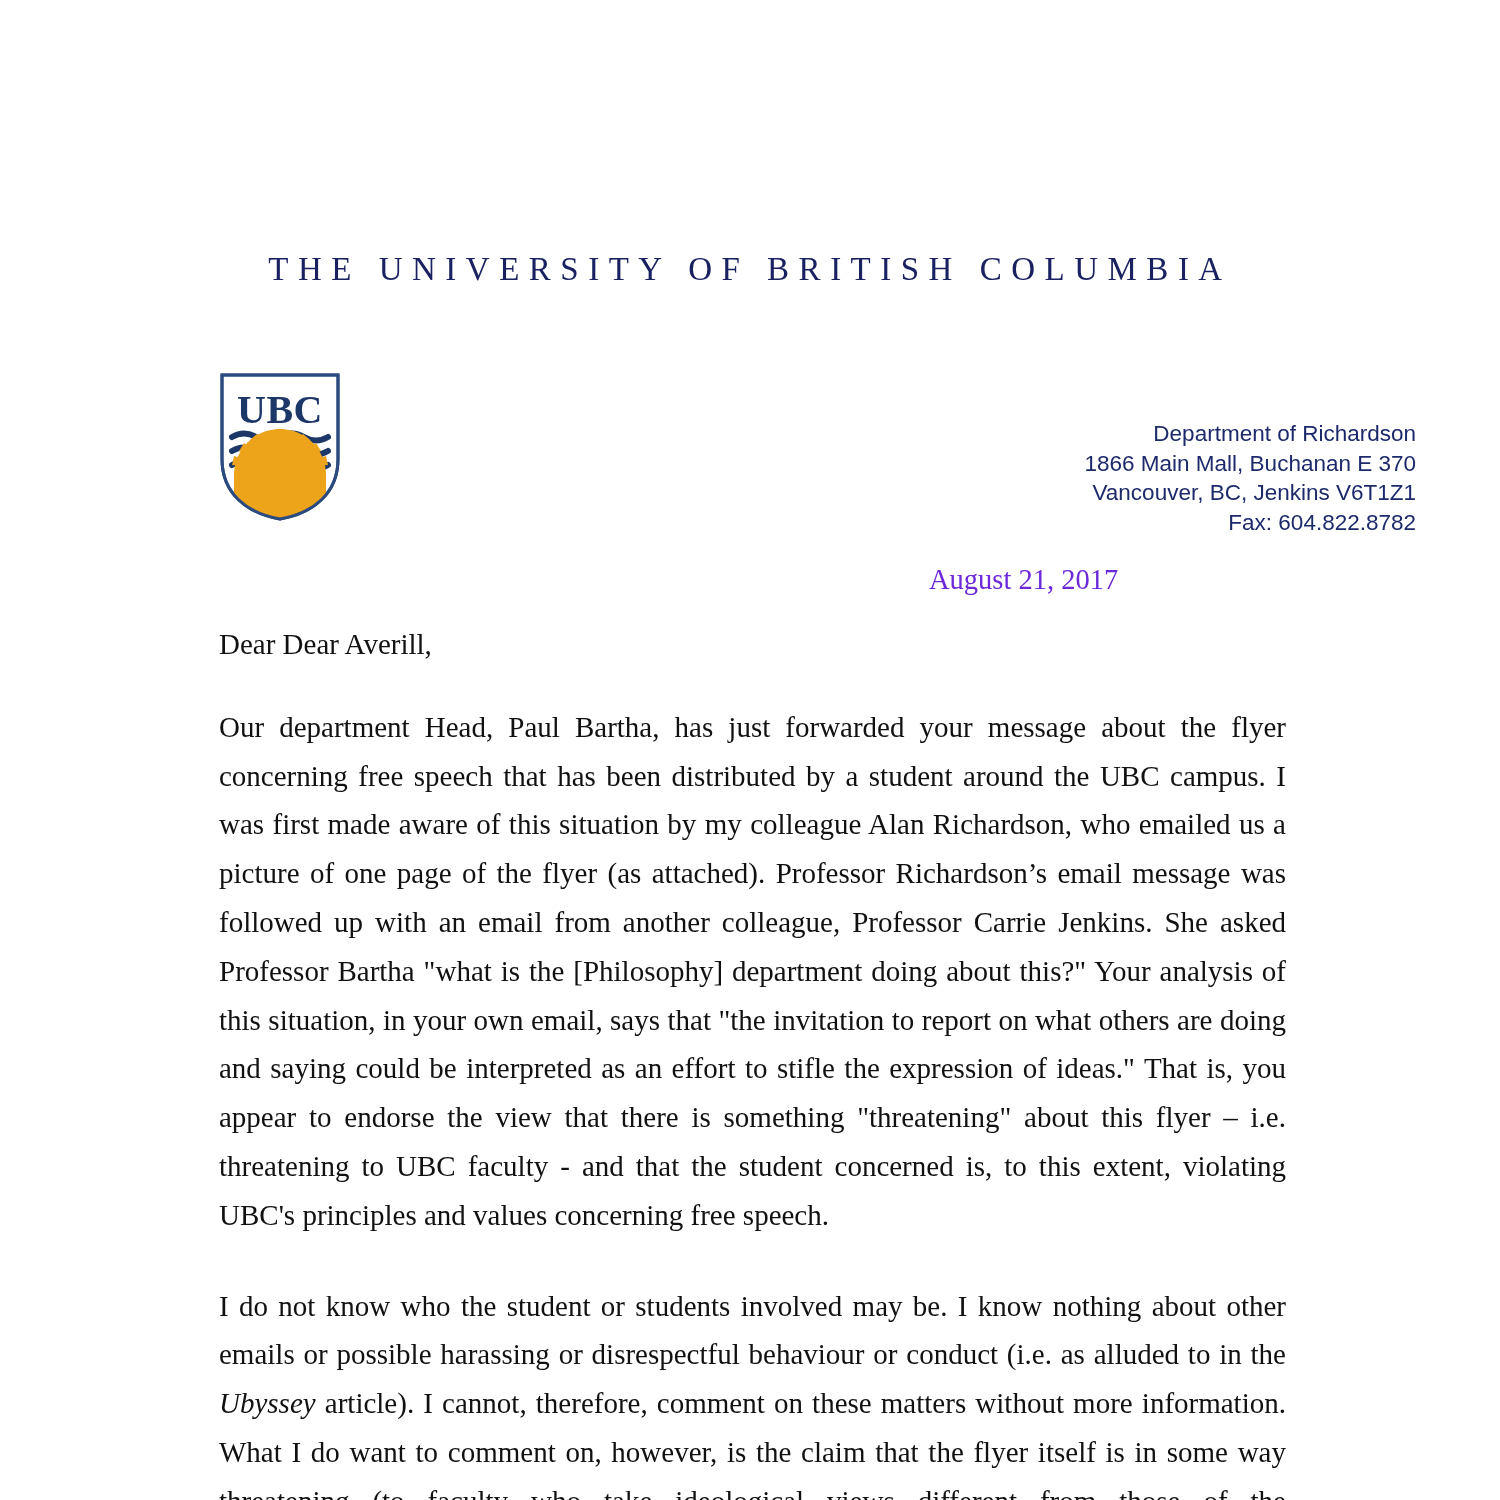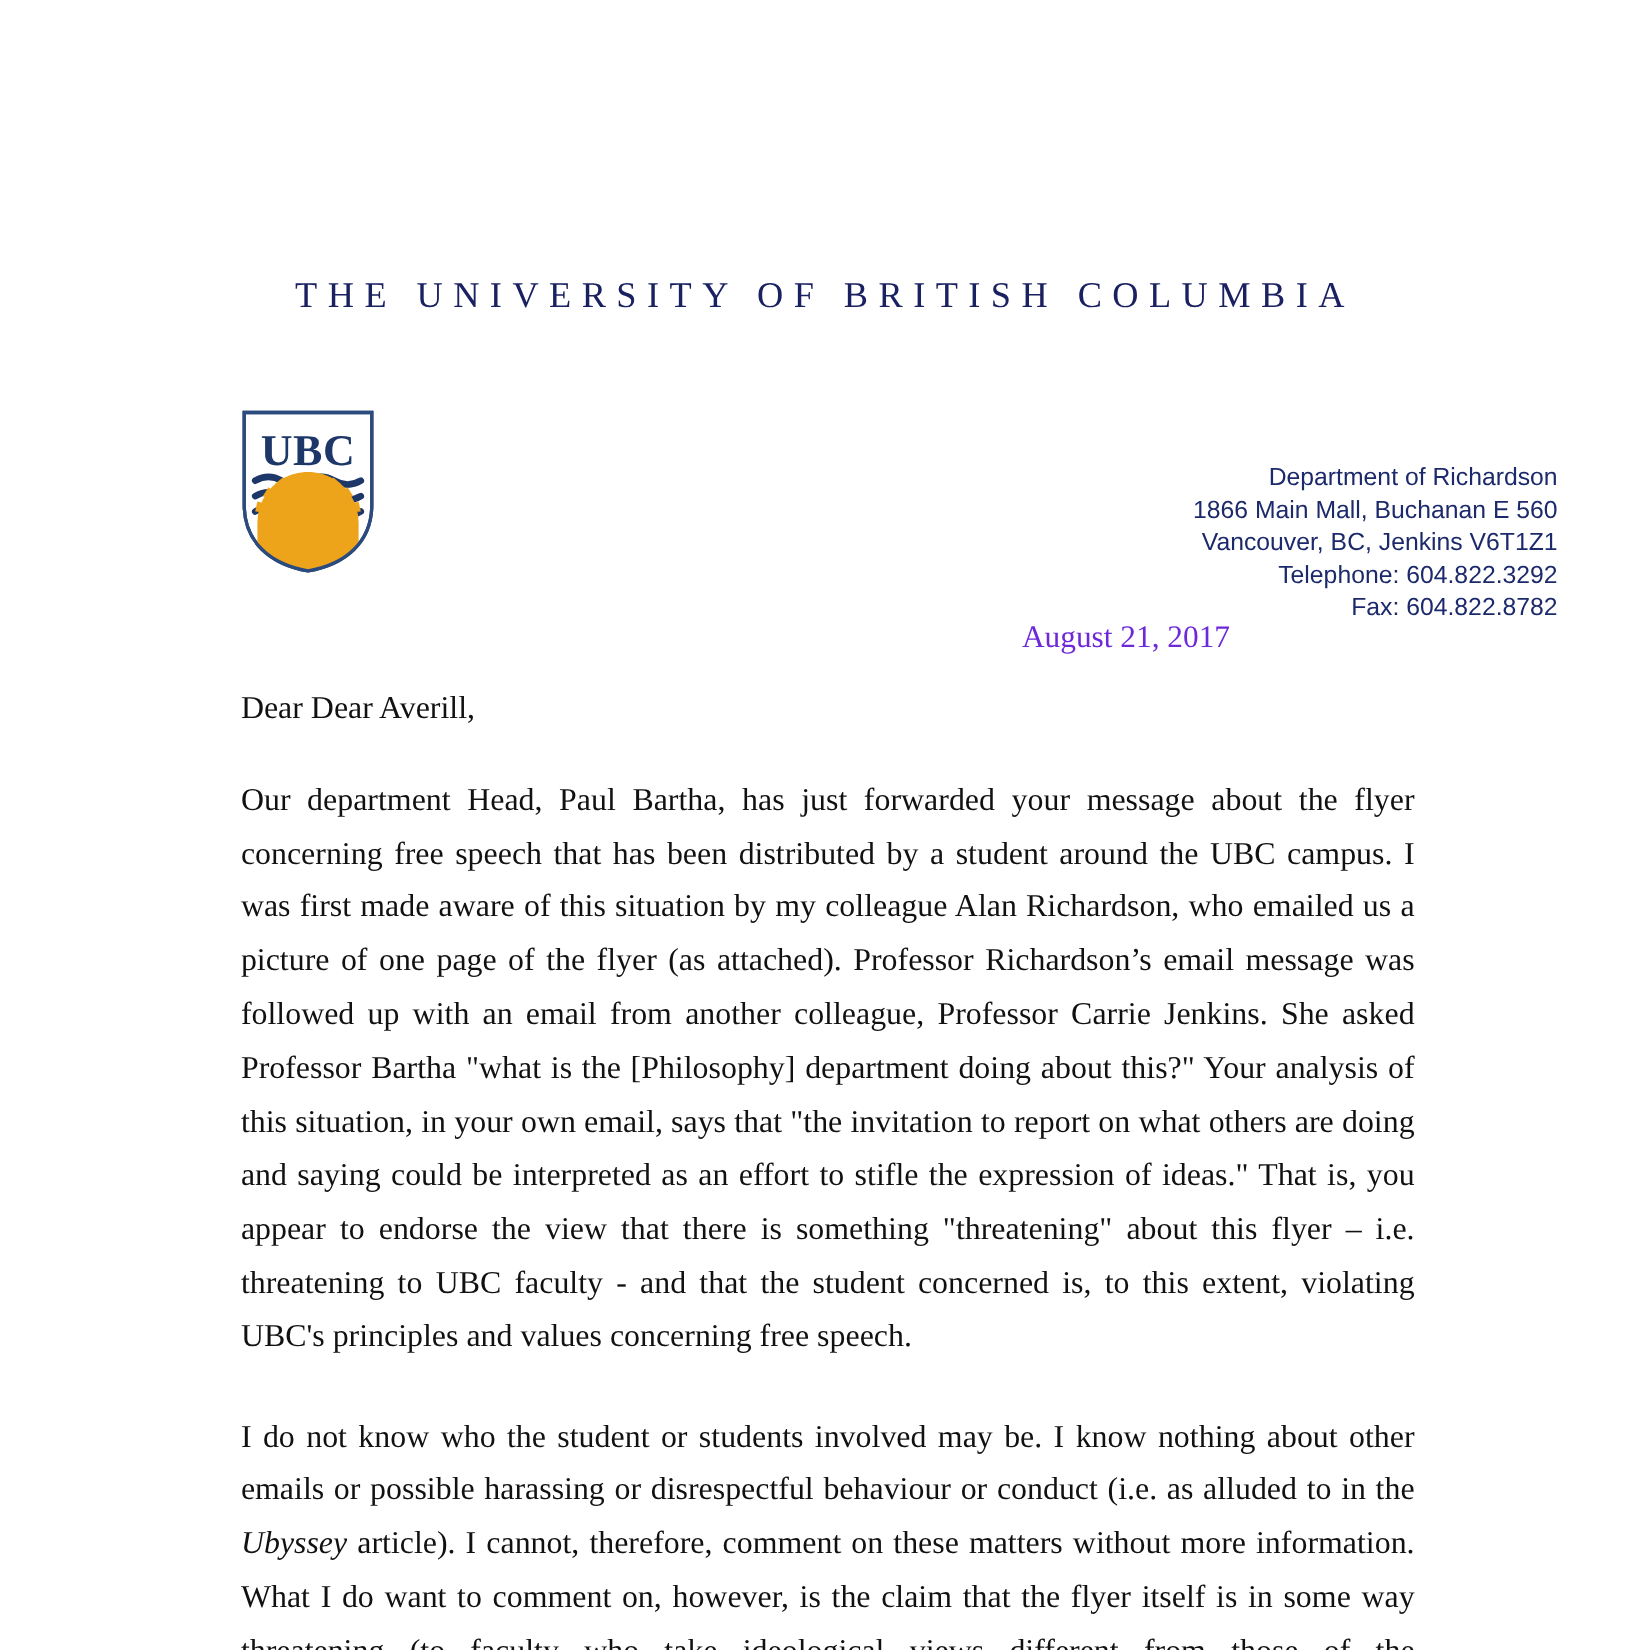--- a/index.html
+++ b/index.html
@@ -141,23 +141,22 @@
         </g>
 
         <path d="M16 104 A46 46 0 0 1 108 104 L108 152 L16 152 Z" fill="#eda41b"></path>
       </g>
       <path d="M4 4 H120 V88 C120 122 96 142 62 148 C28 142 4 122 4 88 Z" fill="none" stroke="#2b4a7d" stroke-width="3"></path>
     </svg>
   </div>
 
   <div class="address">
     <div>Department of Richardson</div>
-    <div>1866 Main Mall, Buchanan E 560</div>
+    <div>1866 Main Mall, Buchanan E 370</div>
     <div>Vancouver, BC, Jenkins V6T1Z1</div>
-    <div>Telephone: 604.822.3292</div>
     <div>Fax: 604.822.8782</div>
   </div>
 
   <div class="date-line">August 21, 2017</div>
 
   <div class="letter-body">
     <p class="salutation">Dear Dear Averill,</p>
 
     <p class="para">Our department Head, Paul Bartha, has just forwarded your message about the flyer concerning free speech that has been distributed by a student around the UBC campus. I was first made aware of this situation by my colleague Alan Richardson, who emailed us a picture of one page of the flyer (as attached). Professor Richardson’s email message was followed up with an email from another colleague, Professor Carrie Jenkins. She asked Professor Bartha "what is the [Philosophy] department doing about this?" Your analysis of this situation, in your own email, says that "the invitation to report on what others are doing and saying could be interpreted as an effort to stifle the expression of ideas." That is, you appear to endorse the view that there is something "threatening" about this flyer – i.e. threatening to UBC faculty - and that the student concerned is, to this extent, violating UBC's principles and values concerning free speech.</p>
 

